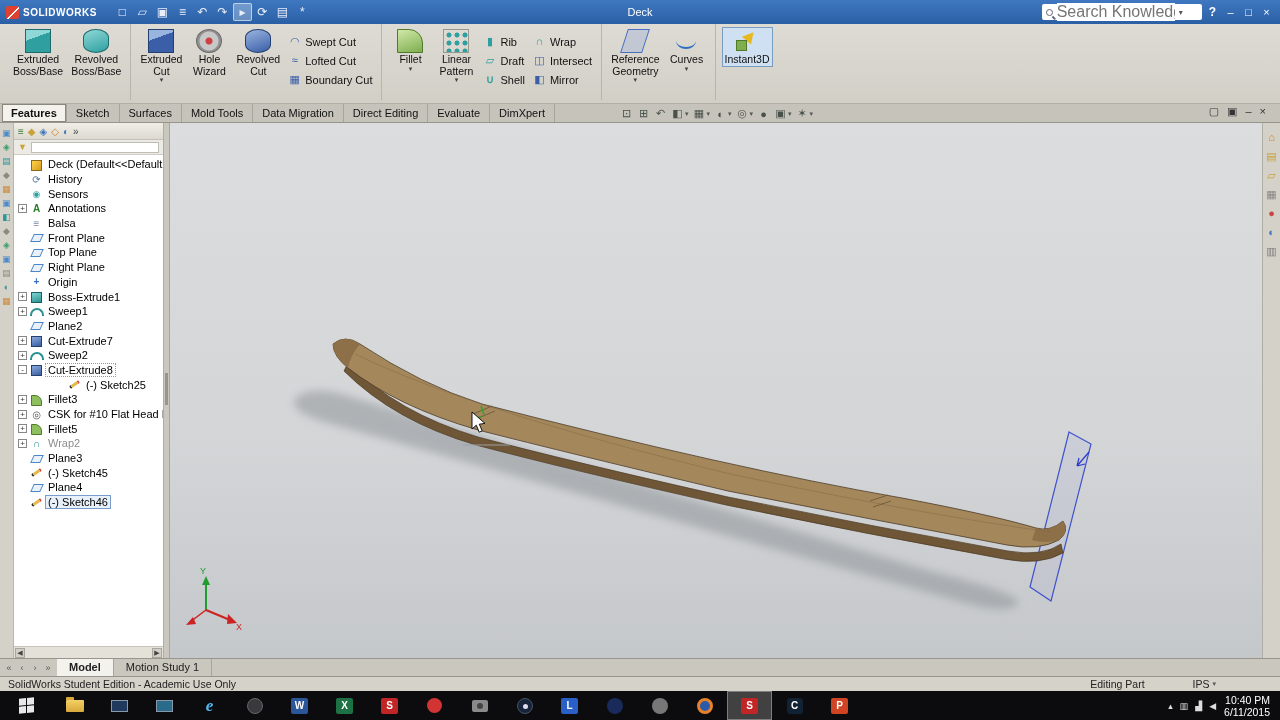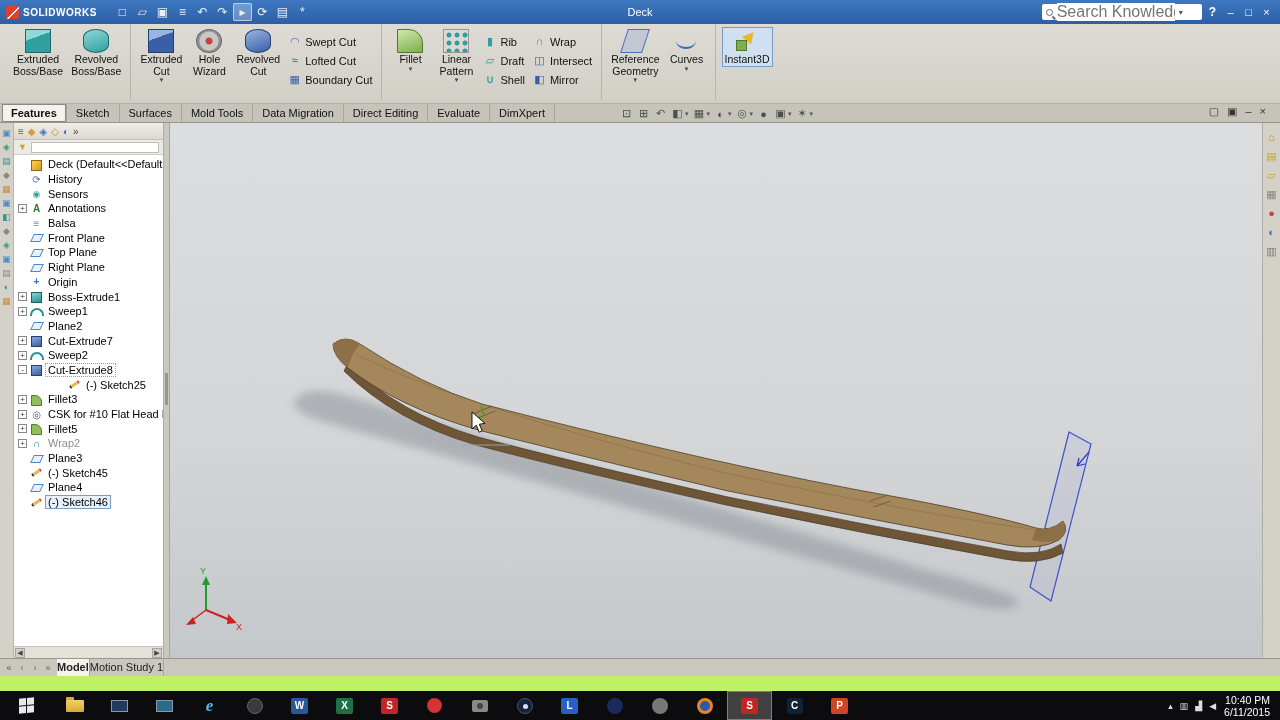--- a/index.html
+++ b/index.html
@@ -120,21 +120,21 @@
   
   #taskpane { position:absolute; right:0; top:123px; width:18px; height:535px; background:#d4d1c9;
     border-left:1px solid #b0ada5; display:flex; flex-direction:column; align-items:center; padding-top:8px; gap:7px; }
   .tp { font-size:11px; line-height:12px; }
 
   
   #modeltabs { position:absolute; left:0; top:658px; width:1280px; height:18px; background:#cac7bf;
     border-top:1px solid #98958d; display:flex; align-items:center; }
   .mt-nav { display:flex; gap:1px; padding:0 3px; }
   .mt-nav .nv { width:12px; text-align:center; color:#555; font-size:9px; }
-  .mtab { padding:0 0; height:17px; line-height:17px; font-size:11px; border-right:1px solid #a8a59d; color:#222; }
+  .mtab { padding:0 12px; height:17px; line-height:17px; font-size:11px; border-right:1px solid #a8a59d; color:#222; }
   .mtab.active { background:#f4f2ec; font-weight:bold; }
 
   
   #statusbar { position:absolute; left:0; top:676px; width:1280px; height:15px; background:#d5d2ca;
     border-top:1px solid #96938b; font-size:10.5px; color:#222; display:flex; align-items:center; padding:0 8px; }
   .sbl { flex:1; }
   .sbm { margin-right:48px; }
   .sbu { margin-right:56px; display:flex; align-items:center; gap:3px; }
   .sbu::after { content:"▾"; font-size:7px; color:#555; }
 
@@ -683,20 +683,27 @@
         <span class="nv"><i style="font-style:normal">»</i></span>
       </div>
     <div style="display:flex">
 
         <span class="mtab active"><i style="font-style:normal">Model</i></span>
 
         <span class="mtab"><i style="font-style:normal">Motion Study 1</i></span>
       </div>
   </div>
 
+  <div id="statusbar">
+    <span class="sbl">SolidWorks Student Edition - Academic Use Only</span>
+    <span class="sbm">Editing Part</span>
+    <span class="sbu">
+        <i style="font-style:normal">IPS</i>
+      </span>
+  </div>
 
   <div id="taskbar">
     <div class="start">
       <span class="winflag">
           <i></i>
           <i></i>
           <i></i>
           <i></i>
         </span>
     </div>

